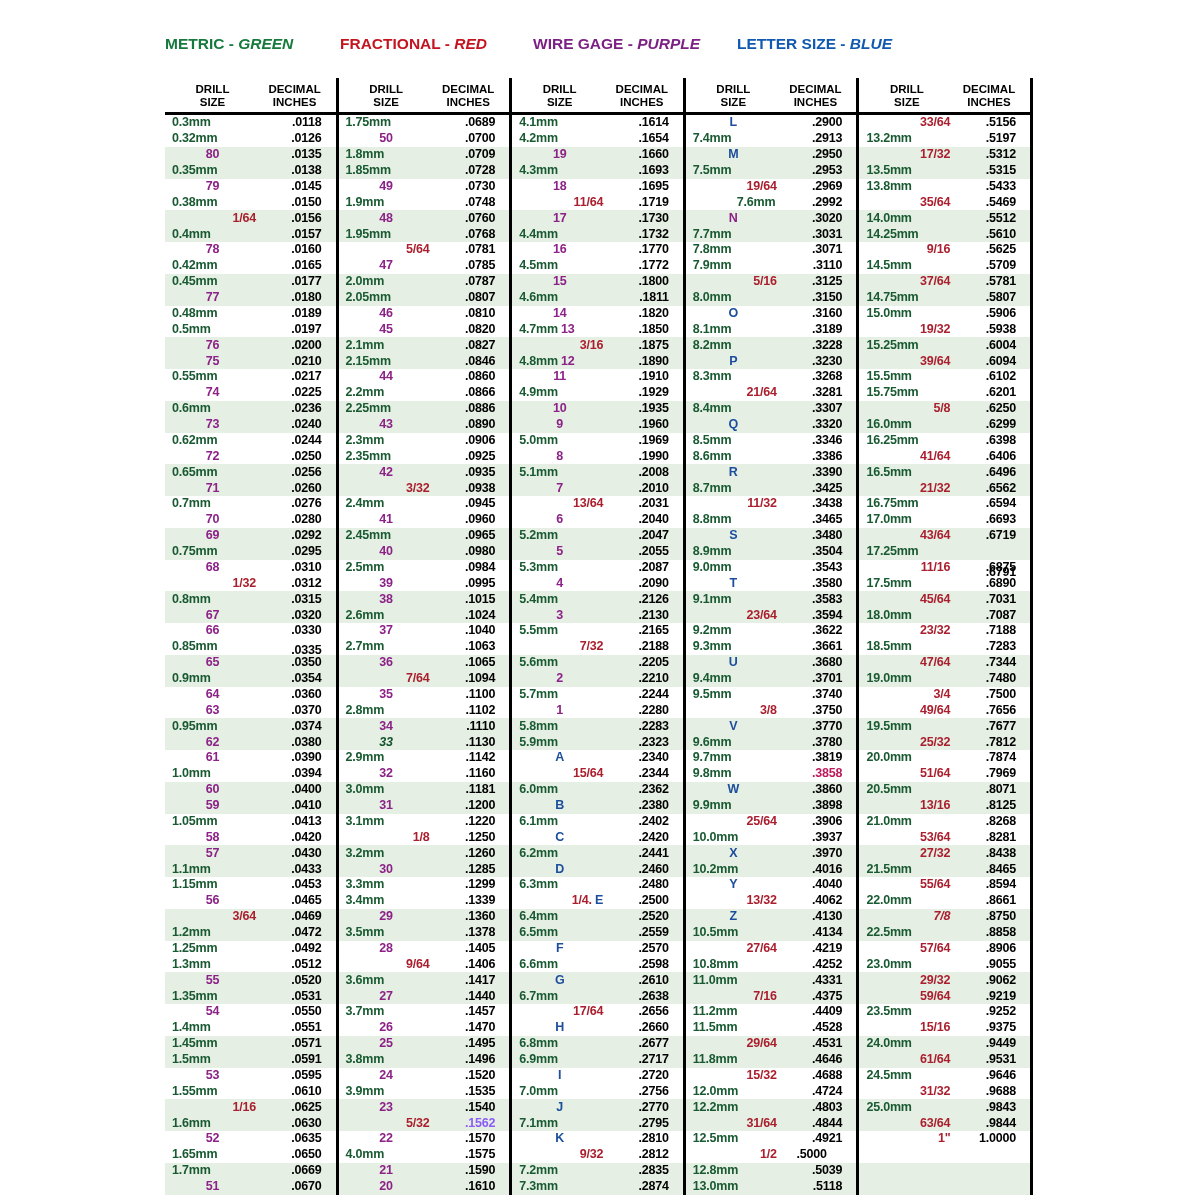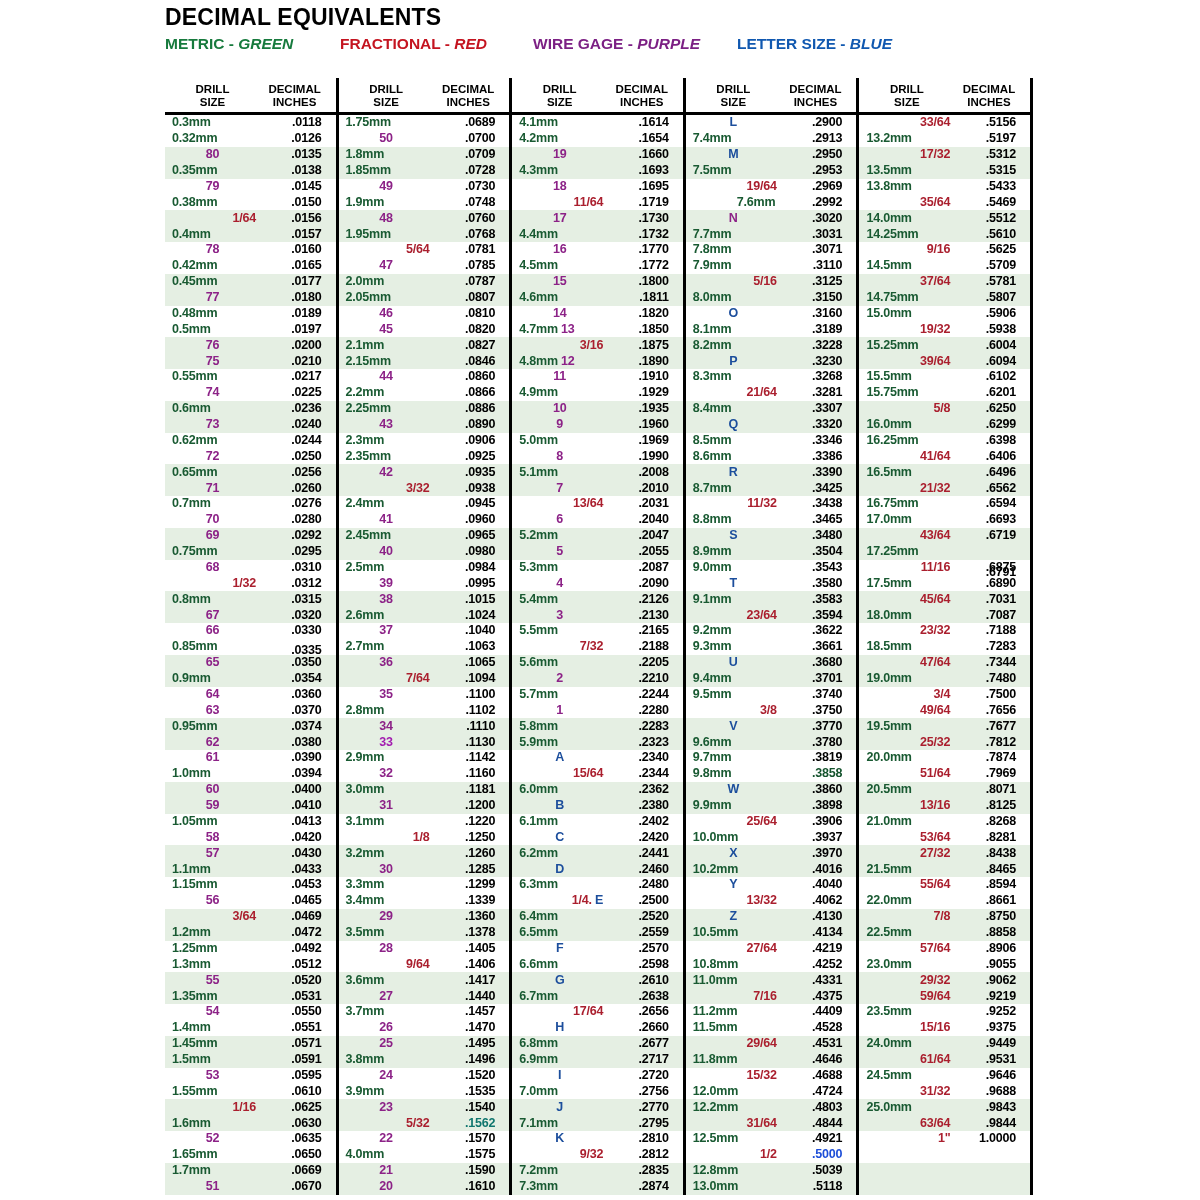--- a/index.html
+++ b/index.html
@@ -25,21 +25,20 @@
   .c-size{width:95px;flex:0 0 95px;box-sizing:border-box;}
   .c-size.al{text-align:left;padding-left:7px;}
   .c-size.ac{text-align:center;}
   .c-size.ar{text-align:right;padding-right:4px;}
   .c-dec{flex:1 1 auto;text-align:right;padding-right:14px;color:#000;}
 </style>
 </head>
 <body>
 
 <div class="page">
-  <div class="title">DECIMAL EQUIVALENTS</div>
   <div class="legend" id="legend">
       <div class="legend-item" style="color: rgb(23, 122, 61);"><span>METRIC - </span><em>GREEN</em></div>
       <div class="legend-item" style="color: rgb(196, 20, 32);"><span>FRACTIONAL - </span><em>RED</em></div>
       <div class="legend-item" style="color: rgb(124, 32, 132);"><span>WIRE GAGE - </span><em>PURPLE</em></div>
       <div class="legend-item" style="color: rgb(16, 88, 176);"><span>LETTER SIZE - </span><em>BLUE</em></div>
     </div>
   <div class="table">
     <div class="colgroup">
       <div class="colhead">
         <div class="hd hd-drill">
@@ -488,21 +487,21 @@
           </div>
           <div class="row">
             <div class="c-size al"><span style="color: rgb(25, 90, 50);">2.8mm</span></div>
             <div class="c-dec" style="color: rgb(0, 0, 0);">.1102</div>
           </div>
           <div class="row band">
             <div class="c-size ac"><span style="color: rgb(140, 34, 135);">34</span></div>
             <div class="c-dec" style="color: rgb(0, 0, 0);">.1110</div>
           </div>
           <div class="row band">
-            <div class="c-size ac"><span style="color: #a21caf;">33</span></div>
+            <div class="c-size ac"><span style="color: #14532d; font-style: italic;">33</span></div>
             <div class="c-dec" style="color: rgb(0, 0, 0);">.1130</div>
           </div>
           <div class="row">
             <div class="c-size al"><span style="color: rgb(25, 90, 50);">2.9mm</span></div>
             <div class="c-dec" style="color: rgb(0, 0, 0);">.1142</div>
           </div>
           <div class="row">
             <div class="c-size ac"><span style="color: rgb(140, 34, 135);">32</span></div>
             <div class="c-dec" style="color: rgb(0, 0, 0);">.1160</div>
           </div>
@@ -585,21 +584,21 @@
           <div class="row">
             <div class="c-size al"><span style="color: rgb(25, 90, 50);">3.9mm</span></div>
             <div class="c-dec" style="color: rgb(0, 0, 0);">.1535</div>
           </div>
           <div class="row band">
             <div class="c-size ac"><span style="color: rgb(140, 34, 135);">23</span></div>
             <div class="c-dec" style="color: rgb(0, 0, 0);">.1540</div>
           </div>
           <div class="row band">
             <div class="c-size ar"><span style="color: rgb(170, 31, 46);">5/32</span></div>
-            <div class="c-dec" style="color: #0f766e;">.1562</div>
+            <div class="c-dec" style="color: #8b5cf6;">.1562</div>
           </div>
           <div class="row">
             <div class="c-size ac"><span style="color: rgb(140, 34, 135);">22</span></div>
             <div class="c-dec" style="color: rgb(0, 0, 0);">.1570</div>
           </div>
           <div class="row">
             <div class="c-size al"><span style="color: rgb(25, 90, 50);">4.0mm</span></div>
             <div class="c-dec" style="color: rgb(0, 0, 0);">.1575</div>
           </div>
           <div class="row band">
@@ -1069,21 +1068,21 @@
           <div class="row band">
             <div class="c-size al"><span style="color: rgb(25, 90, 50);">9.6mm</span></div>
             <div class="c-dec" style="color: rgb(0, 0, 0);">.3780</div>
           </div>
           <div class="row">
             <div class="c-size al"><span style="color: rgb(25, 90, 50);">9.7mm</span></div>
             <div class="c-dec" style="color: rgb(0, 0, 0);">.3819</div>
           </div>
           <div class="row">
             <div class="c-size al"><span style="color: rgb(25, 90, 50);">9.8mm</span></div>
-            <div class="c-dec" style="color: #14532d;">.3858</div>
+            <div class="c-dec" style="color: #be185d;">.3858</div>
           </div>
           <div class="row band">
             <div class="c-size ac"><span style="color: rgb(28, 78, 156);">W</span></div>
             <div class="c-dec" style="color: rgb(0, 0, 0);">.3860</div>
           </div>
           <div class="row band">
             <div class="c-size al"><span style="color: rgb(25, 90, 50);">9.9mm</span></div>
             <div class="c-dec" style="color: rgb(0, 0, 0);">.3898</div>
           </div>
           <div class="row">
@@ -1165,21 +1164,21 @@
           <div class="row band">
             <div class="c-size ar"><span style="color: rgb(170, 31, 46);">31/64</span></div>
             <div class="c-dec" style="color: rgb(0, 0, 0);">.4844</div>
           </div>
           <div class="row">
             <div class="c-size al"><span style="color: rgb(25, 90, 50);">12.5mm</span></div>
             <div class="c-dec" style="color: rgb(0, 0, 0);">.4921</div>
           </div>
           <div class="row">
             <div class="c-size ar"><span style="color: rgb(170, 31, 46);">1/2</span></div>
-            <div class="c-dec" style="color: #1d4ed8;">.5000</div>
+            <div class="c-dec" style="color: #000000; text-align: center;">.5000</div>
           </div>
           <div class="row band">
             <div class="c-size al"><span style="color: rgb(25, 90, 50);">12.8mm</span></div>
             <div class="c-dec" style="color: rgb(0, 0, 0);">.5039</div>
           </div>
           <div class="row band">
             <div class="c-size al"><span style="color: rgb(25, 90, 50);">13.0mm</span></div>
             <div class="c-dec" style="color: rgb(0, 0, 0);">.5118</div>
           </div>
         </div>
@@ -1390,21 +1389,21 @@
           </div>
           <div class="row">
             <div class="c-size ar"><span style="color: rgb(170, 31, 46);">55/64</span></div>
             <div class="c-dec" style="color: rgb(0, 0, 0);">.8594</div>
           </div>
           <div class="row">
             <div class="c-size al"><span style="color: rgb(25, 90, 50);">22.0mm</span></div>
             <div class="c-dec" style="color: rgb(0, 0, 0);">.8661</div>
           </div>
           <div class="row band">
-            <div class="c-size ar"><span style="color: rgb(170, 31, 46);">7/8</span></div>
+            <div class="c-size ar"><span style="color: rgb(170, 31, 46); font-style: italic;">7/8</span></div>
             <div class="c-dec" style="color: rgb(0, 0, 0);">.8750</div>
           </div>
           <div class="row band">
             <div class="c-size al"><span style="color: rgb(25, 90, 50);">22.5mm</span></div>
             <div class="c-dec" style="color: rgb(0, 0, 0);">.8858</div>
           </div>
           <div class="row">
             <div class="c-size ar"><span style="color: rgb(170, 31, 46);">57/64</span></div>
             <div class="c-dec" style="color: rgb(0, 0, 0);">.8906</div>
           </div>

